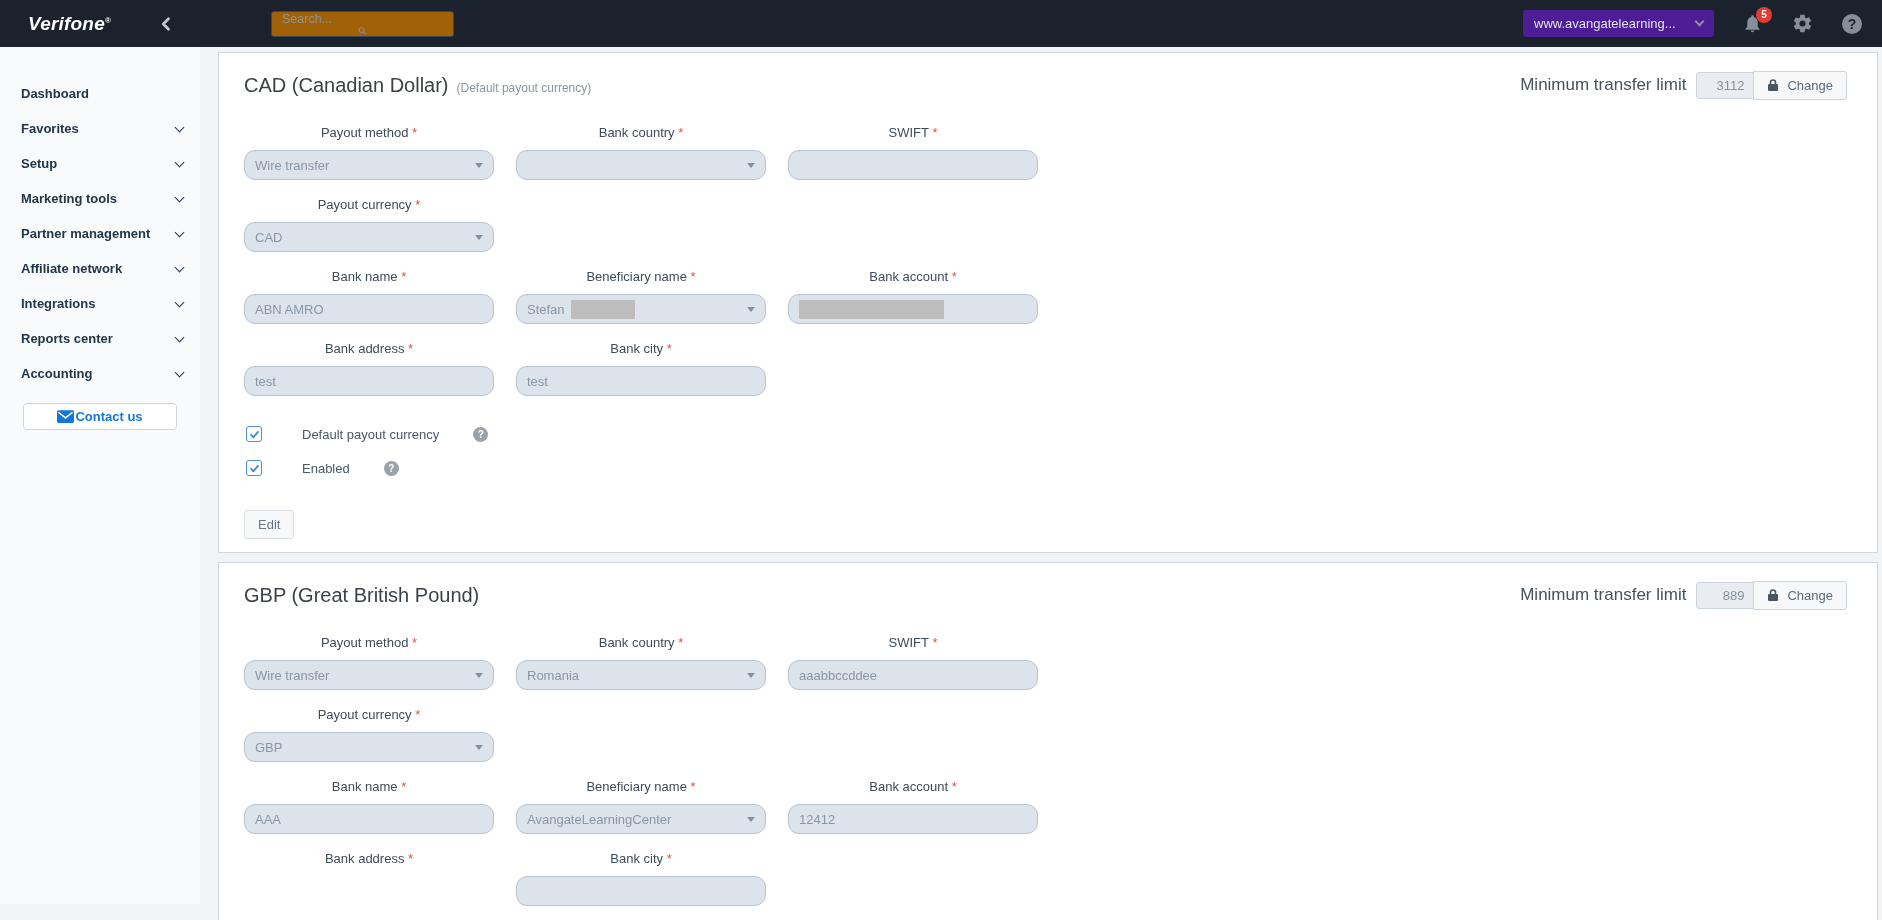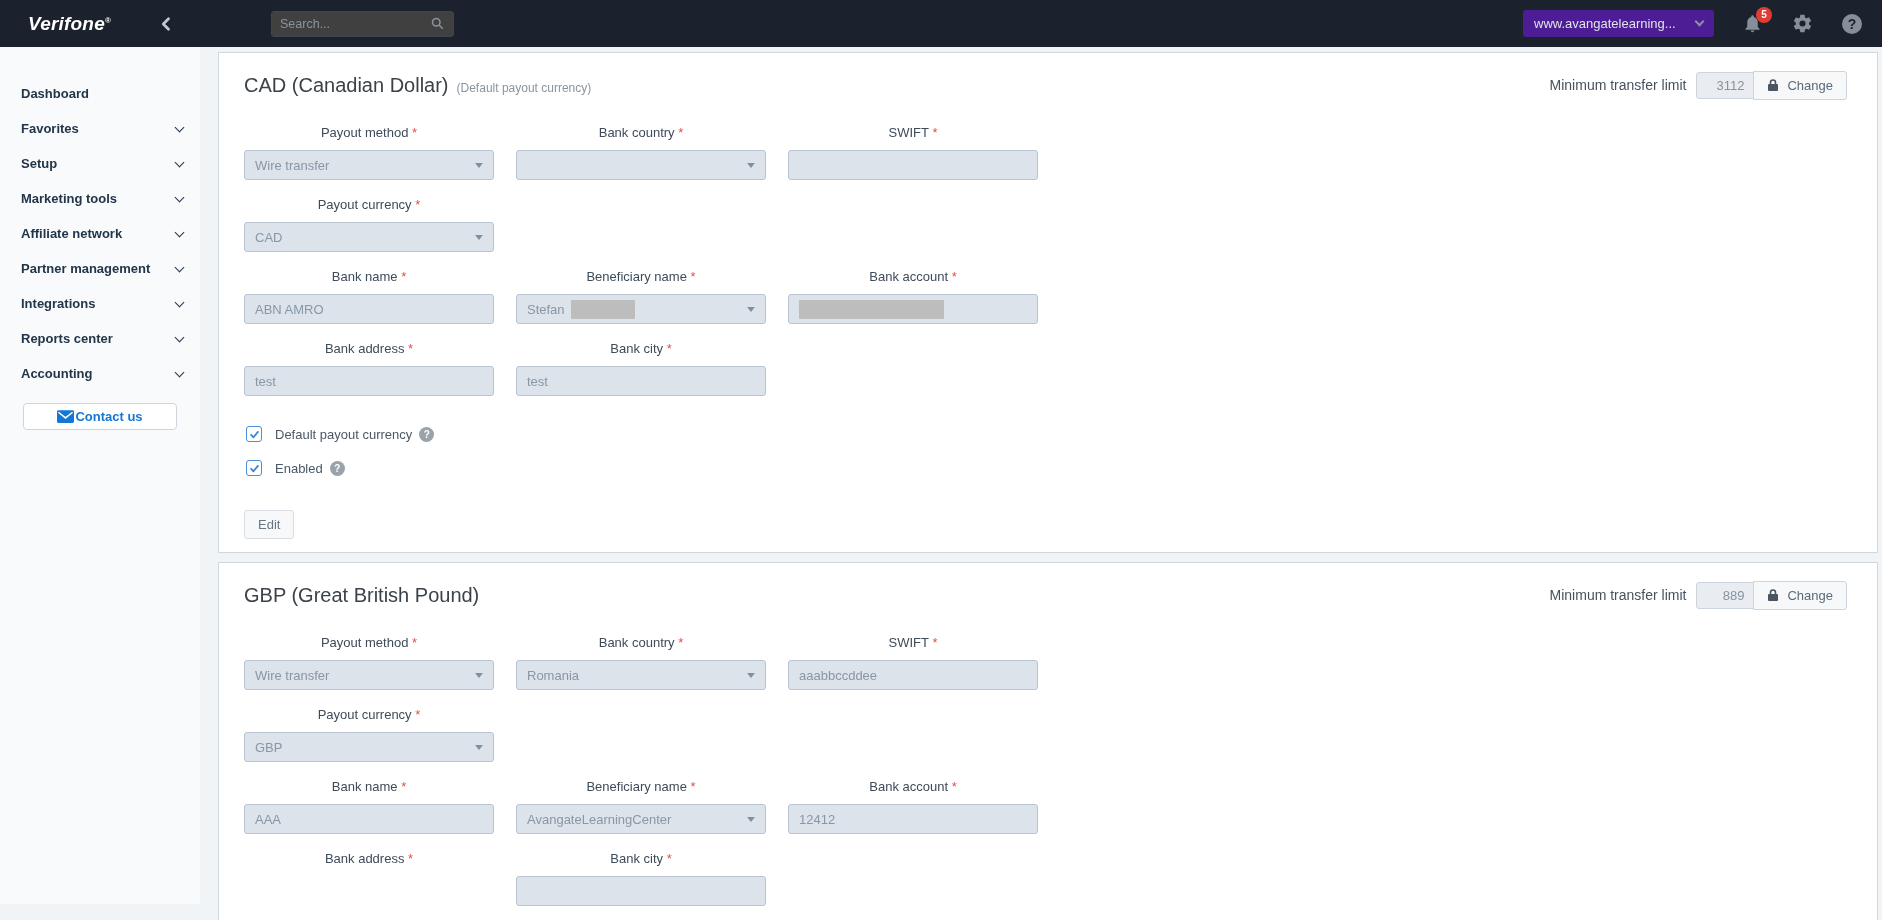--- a/index.html
+++ b/index.html
@@ -7,23 +7,23 @@
     font-family:"Liberation Sans", sans-serif; background:#f1f4f7; }
 
   
   .topbar { position:fixed; top:0; left:0; width:1882px; height:47px;
     background:#1b222d; display:flex; align-items:center; z-index:20; }
   .logo { color:#fff; font-weight:700; font-style:italic; font-size:19px;
     margin-left:28px; letter-spacing:.2px; }
   .logo .mark { font-size:8px; vertical-align:super; font-style:normal; }
   .collapse-btn { margin-left:44px; width:24px; height:24px; display:flex;
     align-items:center; justify-content:center; cursor:pointer; }
-  .searchbox { margin-left:92px; width:183px; height:26px; background:#404040;
+  .searchbox { margin-left:92px; width:183px; height:26px; background:#a16207;
     border:1px solid #3d4653; border-radius:3px; display:flex; align-items:center;
-    padding:0 8px; }
+    padding:0 8px;flex-direction:column; }
   .searchbox input { flex:1; background:transparent; border:0; outline:0;
     color:#cdd3da; font-size:12.5px; font-family:"Liberation Sans",sans-serif; min-width:0; }
   .searchbox input::placeholder { color:#8b939e; }
   .top-right { margin-left:auto; display:flex; align-items:center; gap:26px;
     margin-right:18px; }
   .account-select { width:191px; height:27px; background:#4c1d95; border-radius:3px;
     color:#dfe3e8; font-size:13px; display:flex; align-items:center; padding:0 11px;
     cursor:pointer; }
   .account-select .txt { flex:1; overflow:hidden; white-space:nowrap; }
   .chev { width:7px; height:7px; border-right:2px solid #8b939e;
@@ -57,46 +57,46 @@
     background:#f1f4f7; padding:5px 4px 0 18px; overflow:hidden; }
   .card { background:#fff; border:1px solid #cfd8e0; padding:18px 30px 0 25px; }
   .card.first { height:501px; margin-bottom:9px; }
   .card.second { height:500px; }
   .card-header { display:flex; align-items:center; justify-content:space-between;
     margin-bottom:26px; height:28px; }
   .title-wrap { display:flex; align-items:baseline; gap:8px; }
   .sec-title { font-size:20px; font-weight:400; color:#3b4249; }
   .sec-sub { font-size:12px; color:#8a949e; }
   .mtl { display:flex; align-items:center; }
-  .mtl-label { font-size:14px; color:#46525e; margin-right:10px; }
+  .mtl-label { font-size:17px; color:#46525e; margin-right:10px; }
   .mtl-input { width:58px; height:27px; background:#e9edf2; border:1px solid #ccd5dd;
     border-radius:3px 0 0 3px; color:#8593a2; font-size:13px; display:flex;
     align-items:center; justify-content:flex-end; padding:0 9px; }
   .change-btn { height:29px; background:#f6f8fa; border:1px solid #ccd5dd;
     border-radius:0 3px 3px 0; margin-left:-1px; display:flex; align-items:center;
     gap:8px; padding:0 13px; color:#5d6a76; font-size:13px; cursor:pointer; }
 
   .frow { display:flex; margin-bottom:17px; }
   .field { width:250px; margin-right:22px; }
   .flabel { font-size:13px; line-height:16px; color:#3e4b59; margin-bottom:9px;text-align:center; }
   .flabel::after { content:" *"; color:#e0514d; }
   .control { height:30px; background:#dce3eb; border:1px solid #b9c5d1;
-    border-radius:3px; display:flex; align-items:center; padding:0 10px;
+    border-radius:11px; display:flex; align-items:center; padding:0 10px;
     font-size:13px; color:#8897a6; position:relative; cursor:default; }
   .control.select { cursor:pointer; }
   .caret { position:absolute; right:10px; top:12px; width:0; height:0;
     border-left:4px solid transparent; border-right:4px solid transparent;
     border-top:5px solid #8190a0; }
   .redact { display:inline-block; background:#bdbdbd; height:19px;
     border-radius:1px; }
   .redact.name { width:64px; margin-left:6px; }
   .redact.account { width:145px; }
 
   .checks { margin-top:28px; }
-  .check-row { display:flex; align-items:center; margin-bottom:14px; height:20px; }
+  .check-row { display:flex; align-items:center; margin-bottom:14px; height:20px;gap:27px; }
   .cbox { width:16px; height:16px; border:1px solid #4a90d9; border-radius:3px;
     background:#fff; display:flex; align-items:center; justify-content:center;
     cursor:pointer; margin-left:2px; }
   .check-label { font-size:13px; color:#4a5866; margin-left:13px; margin-right:7px; }
   .help-dot { width:15px; height:15px; border-radius:50%; background:#9aa3ac;
     color:#fff; font-size:10px; font-weight:700; display:flex; align-items:center;
     justify-content:center; cursor:pointer; }
   .help-dot::after { content:"?"; }
   .edit-btn { margin-top:18px; display:inline-flex; align-items:center;
     height:29px; padding:0 13px; background:#f7f8f9; border:1px solid #d8dee4;
@@ -154,26 +154,26 @@
       <span>Setup</span>
       <span class="sp"></span>
       <span class="side-chev"></span>
     </div>
   <div class="side-item">
       <span>Marketing tools</span>
       <span class="sp"></span>
       <span class="side-chev"></span>
     </div>
   <div class="side-item">
+      <span>Partner management</span>
+      <span class="sp"></span>
+      <span class="side-chev"></span>
+    </div>
+  <div class="side-item">
       <span>Affiliate network</span>
-      <span class="sp"></span>
-      <span class="side-chev"></span>
-    </div>
-  <div class="side-item">
-      <span>Partner management</span>
       <span class="sp"></span>
       <span class="side-chev"></span>
     </div>
   <div class="side-item">
       <span>Integrations</span>
       <span class="sp"></span>
       <span class="side-chev"></span>
     </div>
   <div class="side-item">
       <span>Reports center</span>

